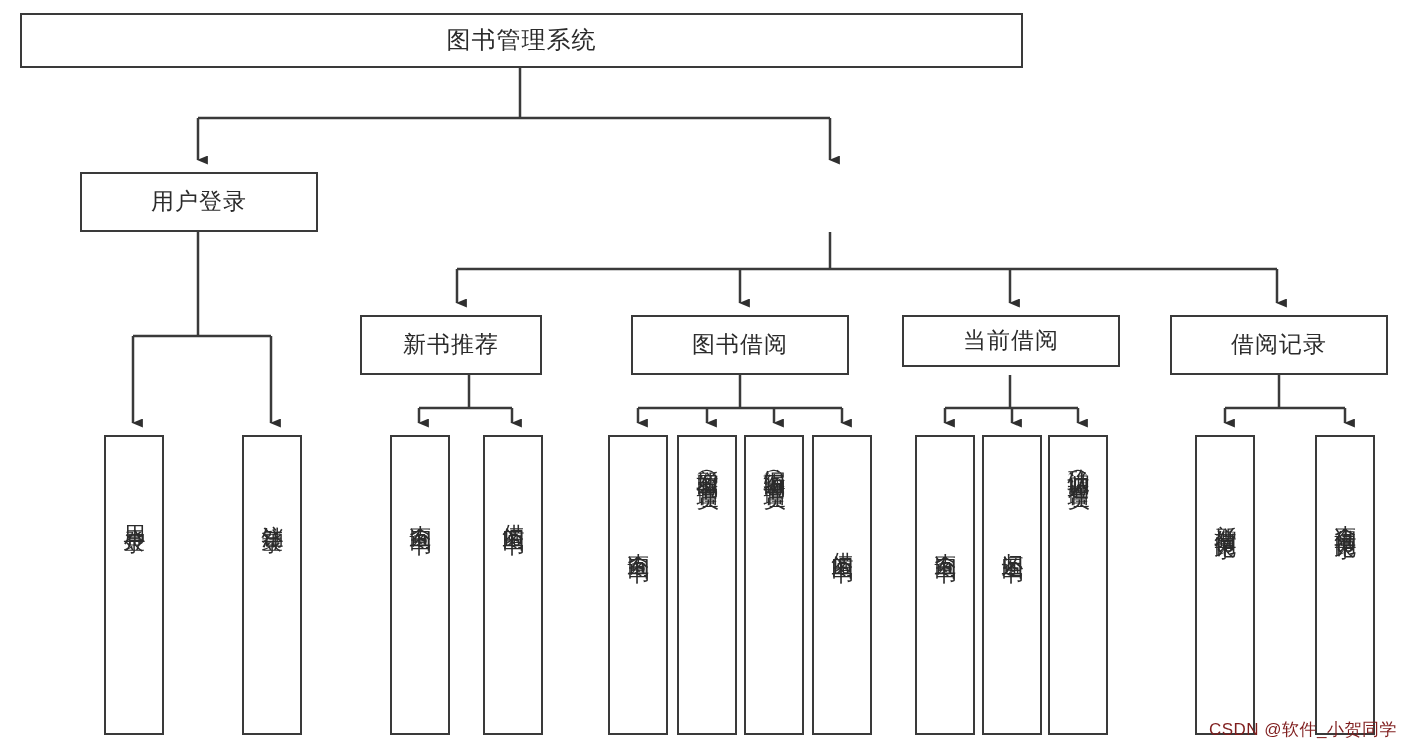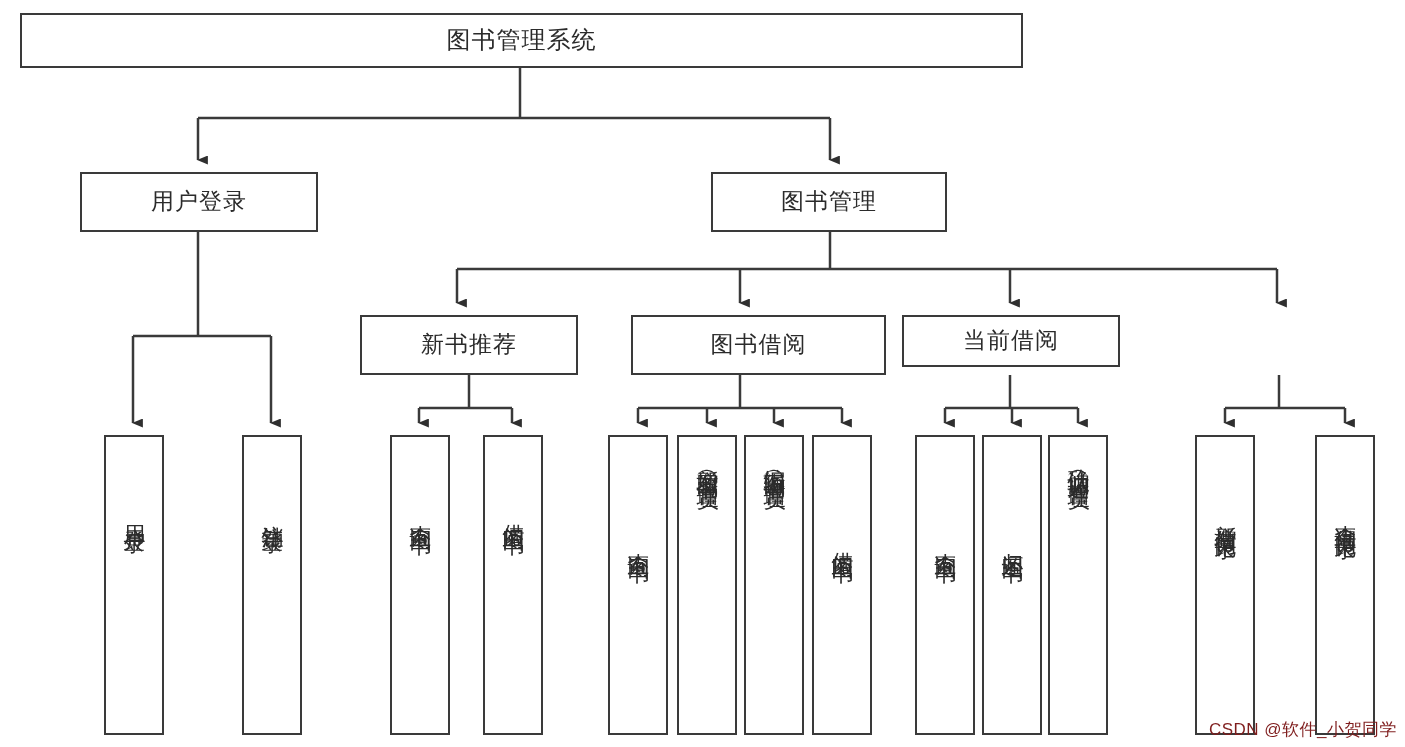--- a/index.html
+++ b/index.html
@@ -128,33 +128,33 @@
     </g>
   </svg>
 
   <div class="node horiz root" style="left:20px; top:13px; width:1003px; height:55px;">
     <span>图书管理系统</span>
   </div>
 
   <div class="node horiz" style="left:80px; top:172px; width:238px; height:60px;">
     <span>用户登录</span>
   </div>
-  <div class="node horiz" style="left:711px; top:172px; width:236px; height:60px;">
-    <span>图书管理</span>
-  </div>
-
-  <div class="node horiz" style="left:360px; top:315px; width:218px; height:60px;">
+
+  <div class="node horiz" style="left:360px; top:315px; width:182px; height:60px;">
     <span>新书推荐</span>
   </div>
-  <div class="node horiz" style="left:631px; top:315px; width:255px; height:60px;">
+  <div class="node horiz" style="left:631px; top:315px; width:218px; height:60px;">
     <span>图书借阅</span>
   </div>
   <div class="node horiz" style="left:902px; top:315px; width:218px; height:52px;">
     <span>当前借阅</span>
   </div>
+  <div class="node horiz" style="left:1170px; top:315px; width:218px; height:60px;">
+    <span>借阅记录</span>
+  </div>
 
   <div class="node vert mid" style="left:104px; top:435px; width:60px; height:300px;">
     <span class="vlabel">用户登录</span>
   </div>
   <div class="node vert mid" style="left:242px; top:435px; width:60px; height:300px;">
     <span class="vlabel">注销登录</span>
   </div>
 
   <div class="node vert mid" style="left:390px; top:435px; width:60px; height:300px;">
     <span class="vlabel">查询图书</span>

